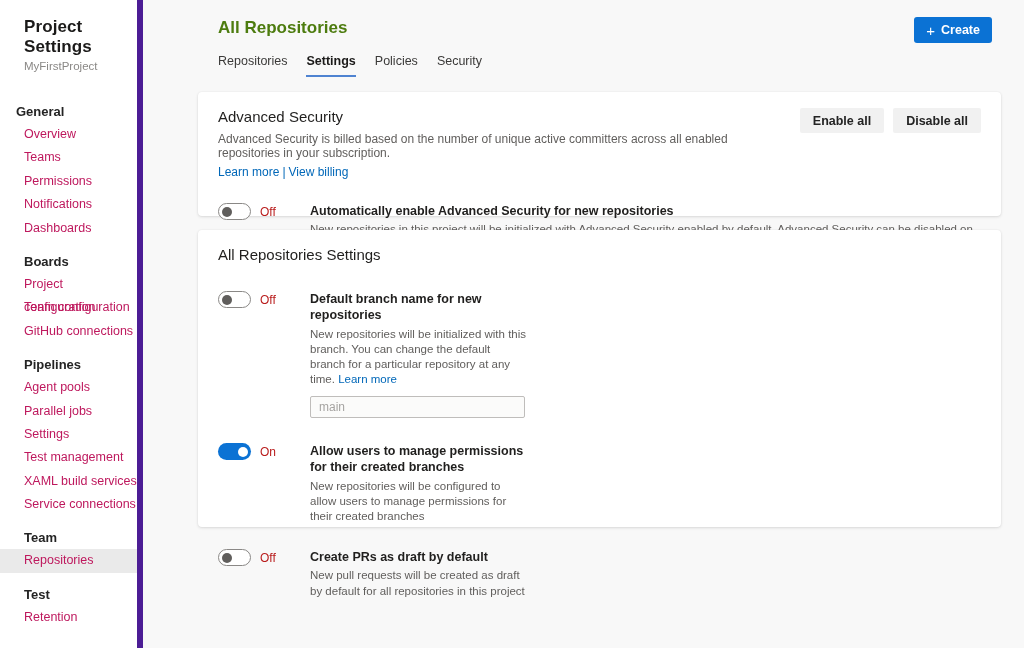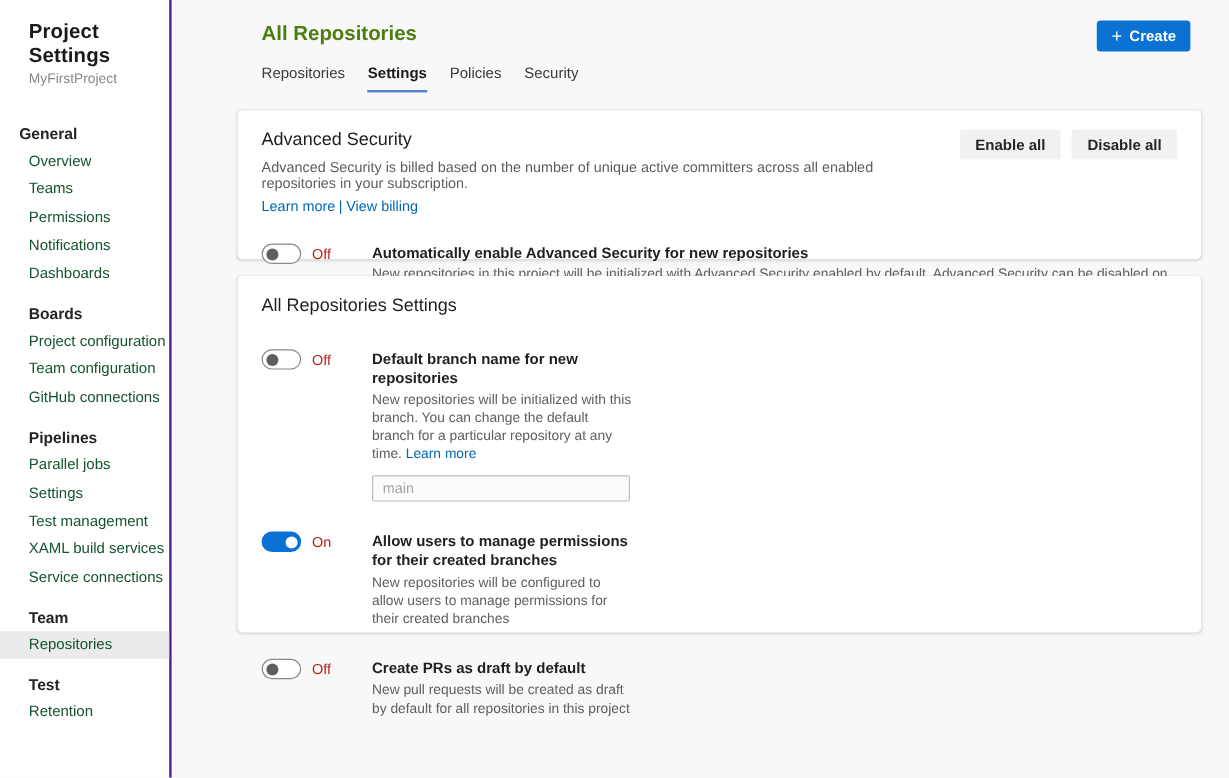--- a/index.html
+++ b/index.html
@@ -1,28 +1,28 @@
 <!DOCTYPE html>
 <html><head>
 <meta charset="utf-8">
 <style>
   * { margin:0; padding:0; box-sizing:border-box; }
   html,body { width:1024px; height:648px; overflow:hidden; }
   body { font-family:"Liberation Sans", sans-serif; background:#f8f8f8; color:#201f1e; }
 
   
   .sidebar { position:absolute; left:0; top:0; width:143px; height:648px;
-             background:#ffffff; border-right:2px solid #4c1d95; }
+             background:#ffffff; border-right:6px solid #4c1d95; }
   .sidebar-title { padding:17px 0 0 24px; font-size:17px; font-weight:700; color:#1b1a19; letter-spacing:.1px; }
   .sidebar-subtitle { padding:3px 0 0 24px; font-size:11.5px; color:#8a8886; }
   .nav { margin-top:28px; }
   .nav-header { font-size:13px; font-weight:700; color:#242424; padding:0 0 0 24px;
                 height:23px; line-height:23px; margin-top:10px; }
   .nav-section:first-child .nav-header { margin-top:0;padding-left:16px; }
-  .nav-item { font-size:12.5px; color:#14532d; padding-left:24px; height:23.4px;
+  .nav-item { font-size:12.5px; color:#be185d; padding-left:24px; height:23.4px;
               line-height:23.4px; cursor:pointer; }
   .nav-item.selected { background:#eaeaea; }
 
   
   .main { position:absolute; left:175px; top:0; width:849px; height:648px; background:#f8f8f8; }
   .page-title { position:absolute; left:43px; top:18px; font-size:17px; font-weight:700; color:#4d7c0f; }
   .create-btn { position:absolute; top:17px; right:32px; height:26px; padding:0 12px;
                 background:#0b72d4; color:#fff; border:none; border-radius:3px;
                 font-family:inherit; font-size:12.5px; font-weight:700; cursor:pointer;
                 display:flex; align-items:center; gap:6px; }
@@ -85,20 +85,21 @@
       <div class="nav-item">Dashboards</div>
     </div>
     <div class="nav-section">
       <div class="nav-header">Boards</div>
       <div class="nav-item">Project configuration</div>
       <div class="nav-item">Team configuration</div>
       <div class="nav-item">GitHub connections</div>
     </div>
     <div class="nav-section">
       <div class="nav-header">Pipelines</div>
+      <div class="nav-item">Agent pools</div>
       <div class="nav-item">Parallel jobs</div>
       <div class="nav-item">Settings</div>
       <div class="nav-item">Test management</div>
       <div class="nav-item">XAML build services</div>
       <div class="nav-item">Service connections</div>
     </div>
     <div class="nav-section">
       <div class="nav-header">Team</div>
       <div class="nav-item selected">Repositories</div>
     </div>

